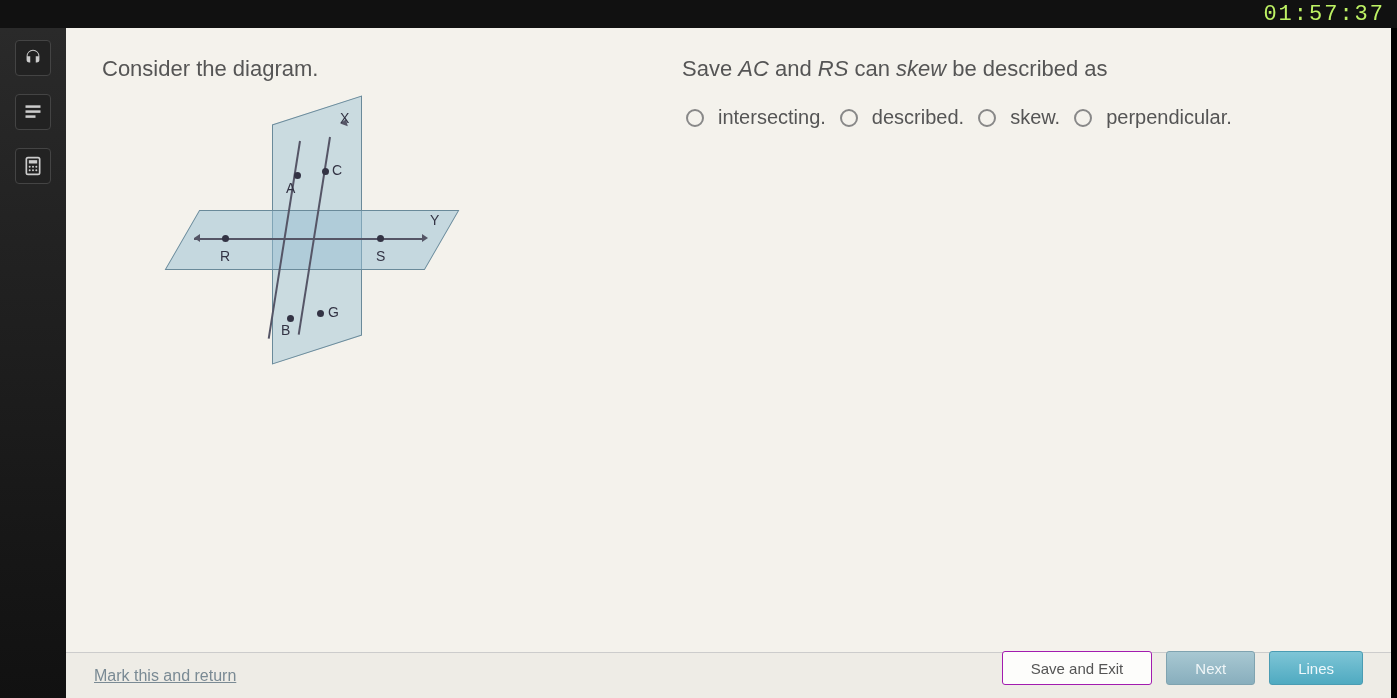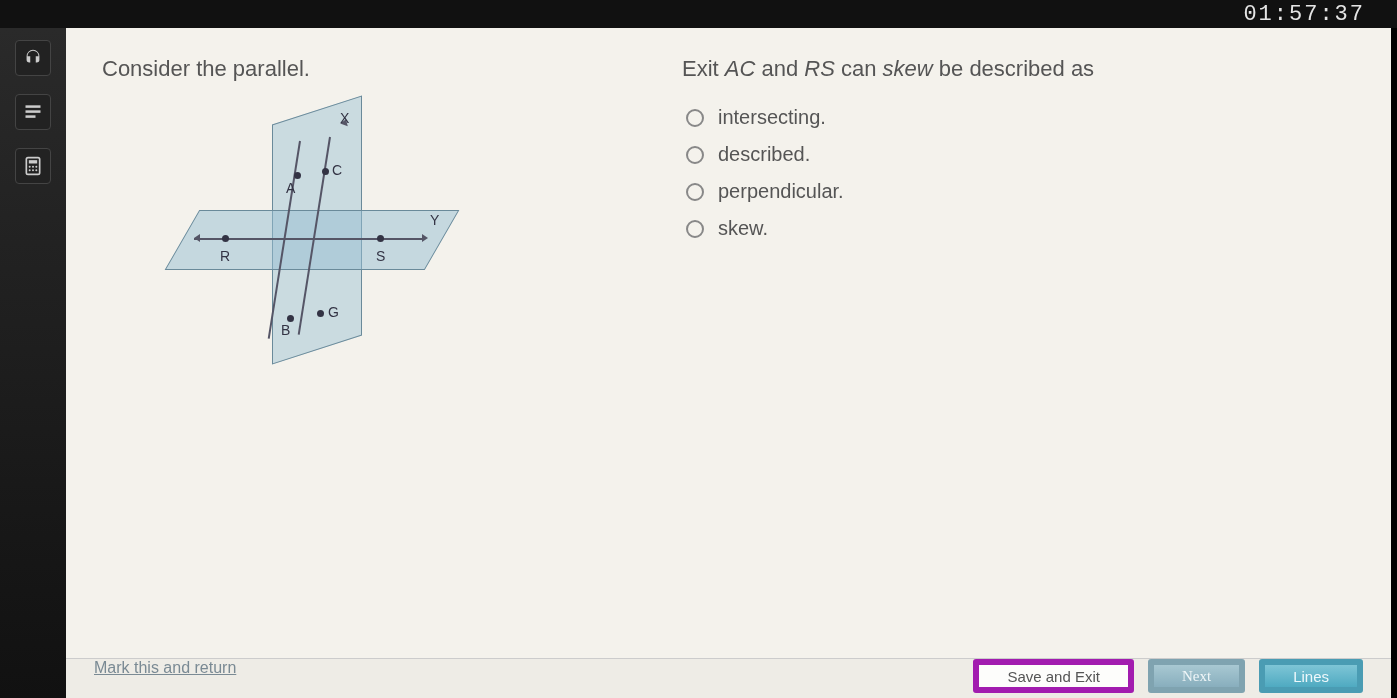--- a/index.html
+++ b/index.html
@@ -1,47 +1,47 @@
 <!DOCTYPE html>
 <html><head>
 <meta charset="utf-8">
 <style>
 * { margin:0; padding:0; box-sizing:border-box; font-family: Arial, Helvetica, sans-serif; }
 html, body { width:1397px; height:698px; overflow:hidden; background:#000; }
 
 .top-bar { height:28px; background:#111; position:relative; }
-.timer { position:absolute; right:32px; top:2px; color:#e5e5e5; font-size:22px; letter-spacing:2px; font-family:'Courier New',monospace; }
+.timer { position:absolute; right:12px; top:2px; color:#bef264; font-size:22px; letter-spacing:2px; font-family:'Courier New',monospace; }
 
 .main-wrap { display:flex; height:670px; }
 .side-rail { width:66px; background:linear-gradient(#2a2a2a,#111); padding-top:12px; display:flex; flex-direction:column; align-items:center; gap:18px; }
 .side-btn { width:36px; height:36px; background:#222; border:1px solid #444; border-radius:4px; display:flex; align-items:center; justify-content:center; color:#ccc; cursor:pointer; }
 .side-btn svg { fill:#ccc; }
 
 .content-card { flex:1; background:#f4f2ec; margin:0 6px 0 0; position:relative; display:flex; flex-direction:column; }
 .question-area { flex:1; display:flex; padding:28px 48px 0 36px; }
 .left-col { width:560px; }
 .right-col { flex:1; padding-left:20px; }
 
 .prompt-left { font-size:22px; color:#555; margin-bottom:18px; }
 .prompt-right { font-size:22px; color:#555; margin-bottom:24px; }
 .prompt-right em { }
 
 .diagram-box { width:280px; height:260px; margin:0 0 0 80px; position:relative; }
 
-.choices { display:flex; flex-direction:column; gap:14px; margin-left:4px; }
+.choices { display:flex; flex-direction:row; gap:14px; margin-left:4px; }
 .choice { display:flex; align-items:center; gap:14px; cursor:pointer; }
 .radio { width:18px; height:18px; border:2px solid #888; border-radius:50%; flex-shrink:0; }
 .choice-label { font-size:20px; color:#555; }
 
-.footer { height:40px; border-top:1px solid #ccc; display:flex; align-items:flex-start; padding:0 28px; background:#eeece6; }
+.footer { height:46px; border-top:1px solid #ccc; display:flex; align-items:flex-end; padding:13px 28px; background:#eeece6; }
 .mark-link { color:#7a8a94; text-decoration:underline; font-size:16px; cursor:pointer; }
 .footer-spacer { flex:1; }
-.btn { height:34px; padding:0 28px; border:6px solid #a21caf; border-radius:3px; font-size:15px; cursor:pointer; margin-left:14px; display:inline-flex; align-items:center; }
+.btn { height:34px; padding:0 28px; border:1px solid #a21caf; border-radius:3px; font-size:15px; cursor:pointer; margin-left:14px; display:inline-flex; align-items:center; }
 .btn.save { background:#fdfdfb; color:#555; }
-.btn.next { background:linear-gradient(#a8c8d2,#88aebd); color:#f0f6f8; border-color:#7fa3b0;font-family:Liberation Serif, serif; }
+.btn.next { background:linear-gradient(#a8c8d2,#88aebd); color:#f0f6f8; border-color:#7fa3b0; }
 .btn.submit { background:linear-gradient(#7ec5d6,#4faac1); color:#eef8fb; border-color:#4a9cb3; }
 
 
 .plane-h { position:absolute; left:0; top:110px; width:260px; height:60px; background:rgba(150,190,210,0.5); transform:skewX(-30deg); border:1px solid #6a8a9a; }
 .plane-v { position:absolute; left:90px; top:10px; width:90px; height:240px; background:rgba(150,190,210,0.45); transform:skewY(-18deg); border:1px solid #6a8a9a; }
 .pt { position:absolute; width:7px; height:7px; background:#334; border-radius:50%; }
 .lbl { position:absolute; font-size:14px; color:#334; background:rgba(244,242,236,0); padding:0 2px; }
 .ln { position:absolute; background:#556; height:2px; transform-origin:left center; }
 .arrowhead { position:absolute; width:0; height:0; border-left:6px solid #556; border-top:4px solid transparent; border-bottom:4px solid transparent; }
 </style>
@@ -76,21 +76,21 @@
           <circle cx="8" cy="17" r="1.2" fill="#ccc"></circle>
           <circle cx="12" cy="17" r="1.2" fill="#ccc"></circle>
           <circle cx="16" cy="17" r="1.2" fill="#ccc"></circle>
         </svg>
     </div>
   </div>
 
   <div class="content-card">
     <div class="question-area">
       <div class="left-col">
-        <div class="prompt-left">Consider the parallel.</div>
+        <div class="prompt-left">Consider the diagram.</div>
 
         <div class="diagram-box">
           <div class="plane-v"></div>
           <div class="plane-h"></div>
 
           <div class="ln" style="left:12px; top:138px; width:230px;"></div>
           <div class="arrowhead" style="left:240px; top:134px;"></div>
           <div class="arrowhead" style="left:12px; top:134px; transform:rotate(180deg);"></div>
 
           <div class="ln" style="left:118px; top:40px; width:200px; transform:rotate(99deg);"></div>
@@ -111,38 +111,38 @@
           <span class="lbl" style="left:192px; top:148px;">S</span>
           <span class="lbl" style="left:102px; top:80px;">A</span>
           <span class="lbl" style="left:148px; top:62px;">C</span>
           <span class="lbl" style="left:97px; top:222px;">B</span>
           <span class="lbl" style="left:144px; top:204px;">G</span>
         </div>
       </div>
 
       <div class="right-col">
         <div class="prompt-right">
-          <span>Exit </span><em>AC</em><span> and </span><em>RS</em><span> can </span><em>skew</em><span> be described as</span>
+          <span>Save </span><em>AC</em><span> and </span><em>RS</em><span> can </span><em>skew</em><span> be described as</span>
         </div>
         <div class="choices">
           <div class="choice">
             <span class="radio"></span>
             <span class="choice-label">intersecting.</span>
           </div>
           <div class="choice">
             <span class="radio"></span>
             <span class="choice-label">described.</span>
           </div>
           <div class="choice">
             <span class="radio"></span>
-            <span class="choice-label">perpendicular.</span>
+            <span class="choice-label">skew.</span>
           </div>
           <div class="choice">
             <span class="radio"></span>
-            <span class="choice-label">skew.</span>
+            <span class="choice-label">perpendicular.</span>
           </div>
         </div>
       </div>
     </div>
 
     <div class="footer">
       <span class="mark-link">Mark this and return</span>
       <span class="footer-spacer"></span>
       <button class="btn save">Save and Exit</button>
       <button class="btn next">Next</button>

